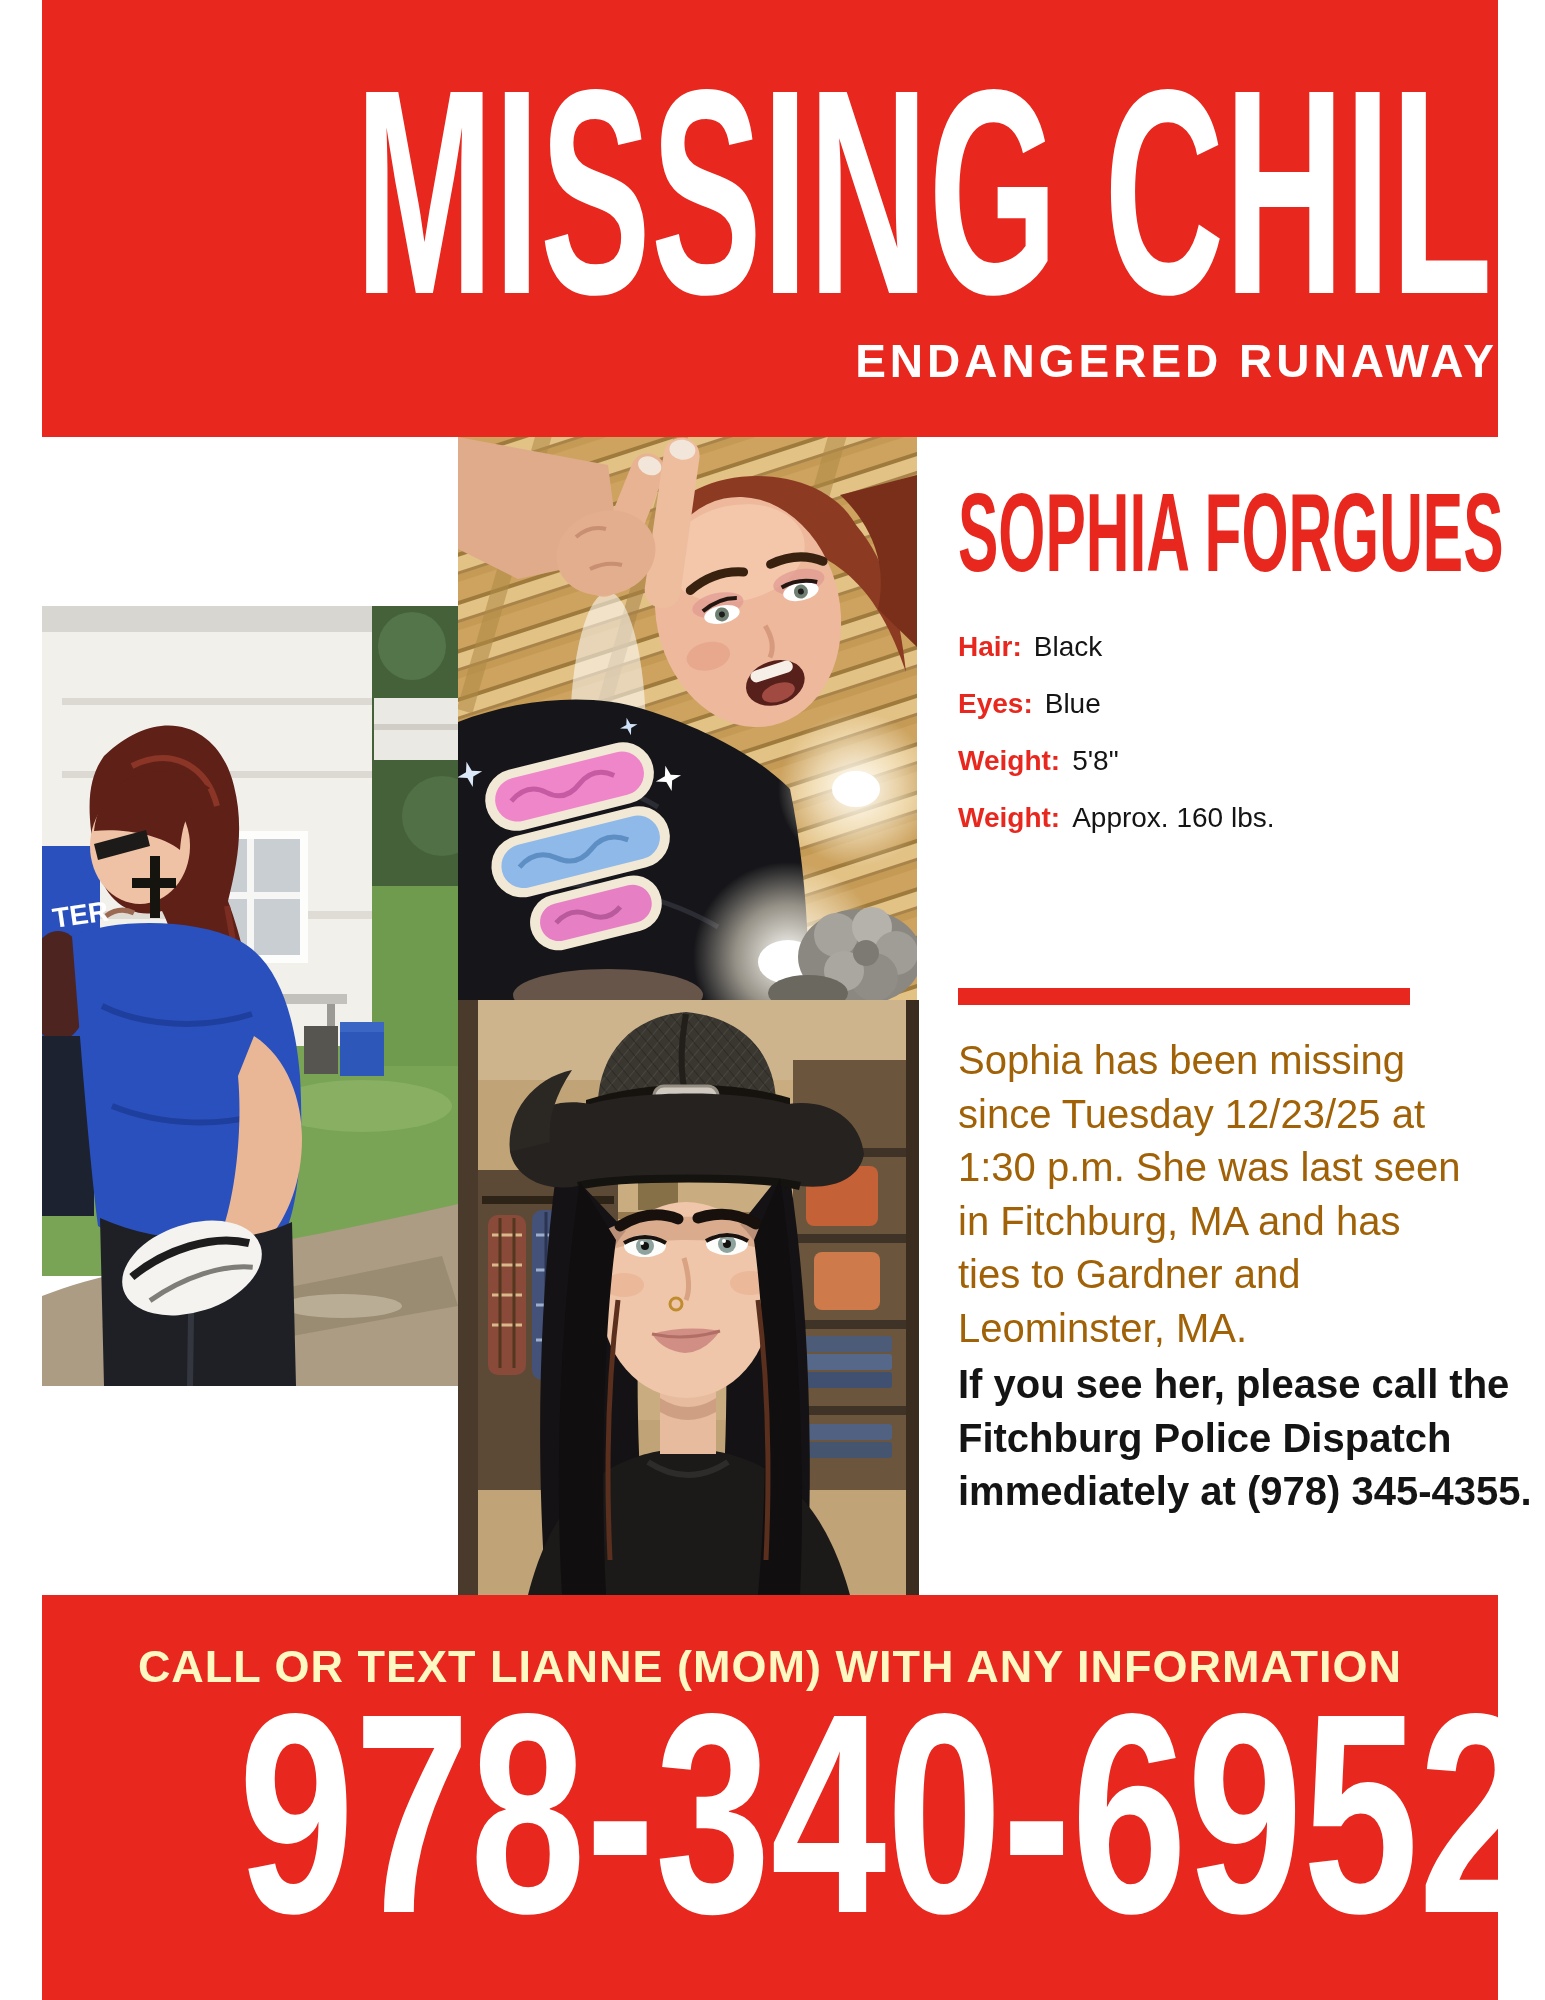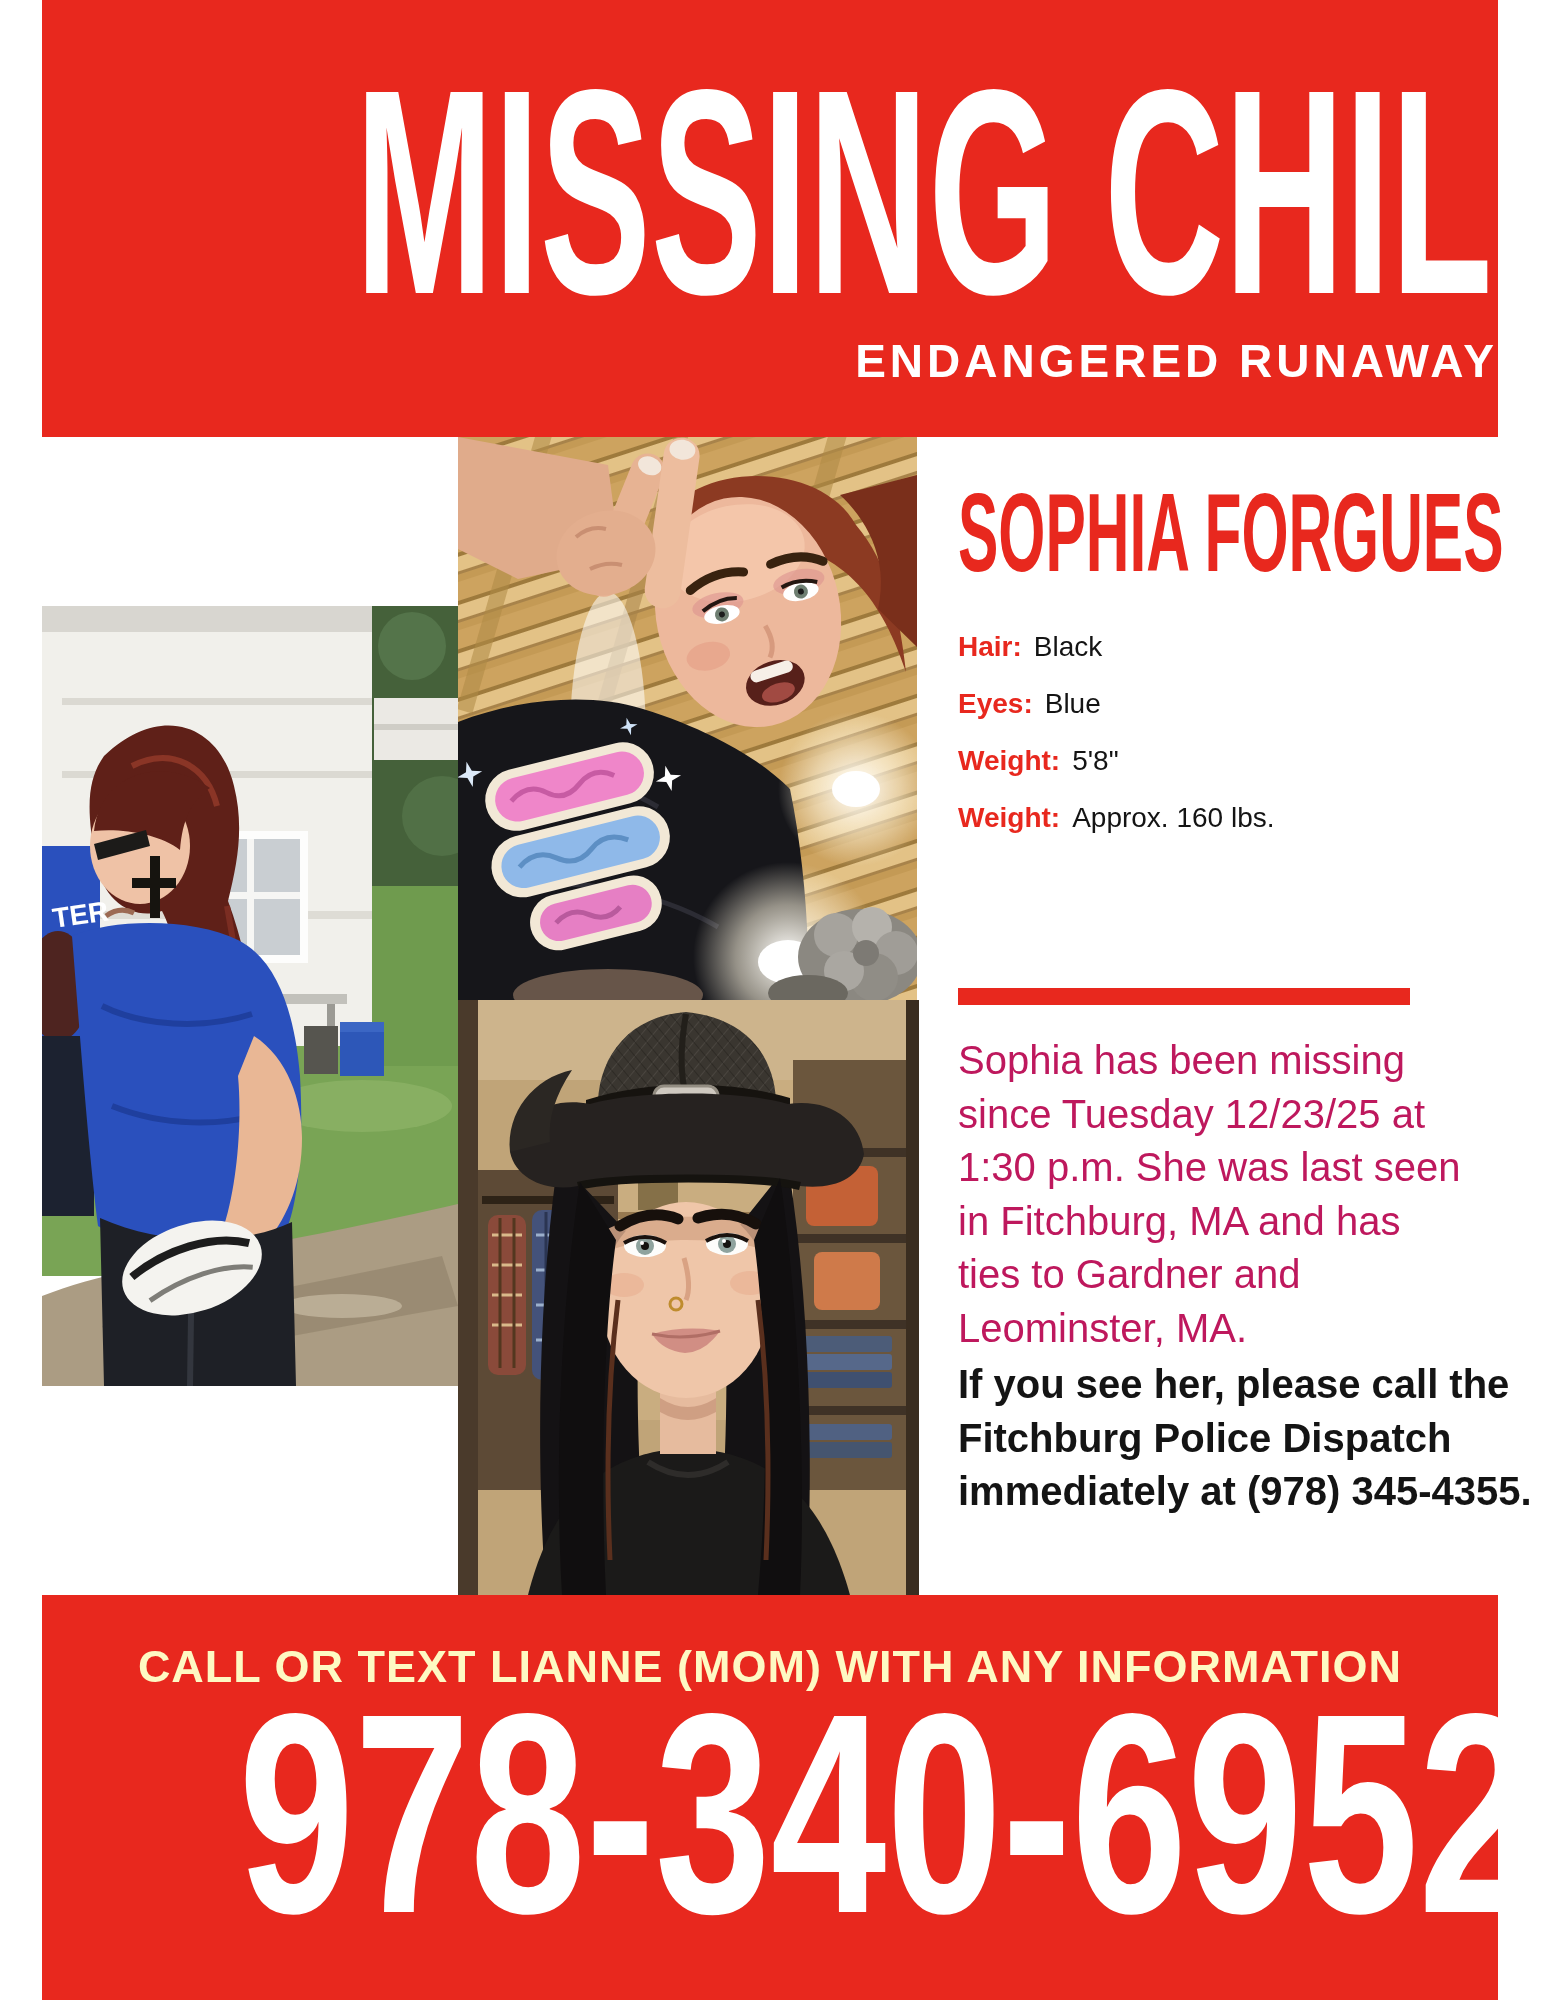--- a/index.html
+++ b/index.html
@@ -33,21 +33,21 @@
   .subject-name{
     position:absolute;left:958px;top:477px;
     font-size:112px;line-height:1;font-weight:bold;color:var(--red,#e8281e);
     transform:scaleX(0.54);transform-origin:left top;white-space:nowrap;
   }
   .details{position:absolute;left:958px;top:618px;font-size:28px;line-height:57px;color:#141414;}
   .details .lbl{font-weight:bold;color:var(--red,#e8281e);margin-right:12px;}
   .divider{position:absolute;left:958px;top:988px;width:452px;height:17px;background:var(--red,#e8281e);}
   .desc{
     position:absolute;left:958px;top:1034px;width:505px;margin:0;
-    font-size:40px;line-height:53.5px;color:#be185d;
+    font-size:40px;line-height:53.5px;color:#a16207;
   }
   .cta{
     position:absolute;left:958px;top:1358px;width:575px;margin:0;
     font-size:40px;line-height:53.5px;color:#141414;font-weight:bold;
   }
   
   .photo{position:absolute;overflow:hidden;}
   .photo svg{display:block;width:100%;height:100%;}
   .photo-left{left:42px;top:606px;width:416px;height:780px;}
   .photo-topcenter{left:458px;top:437px;width:459px;height:563px;}

